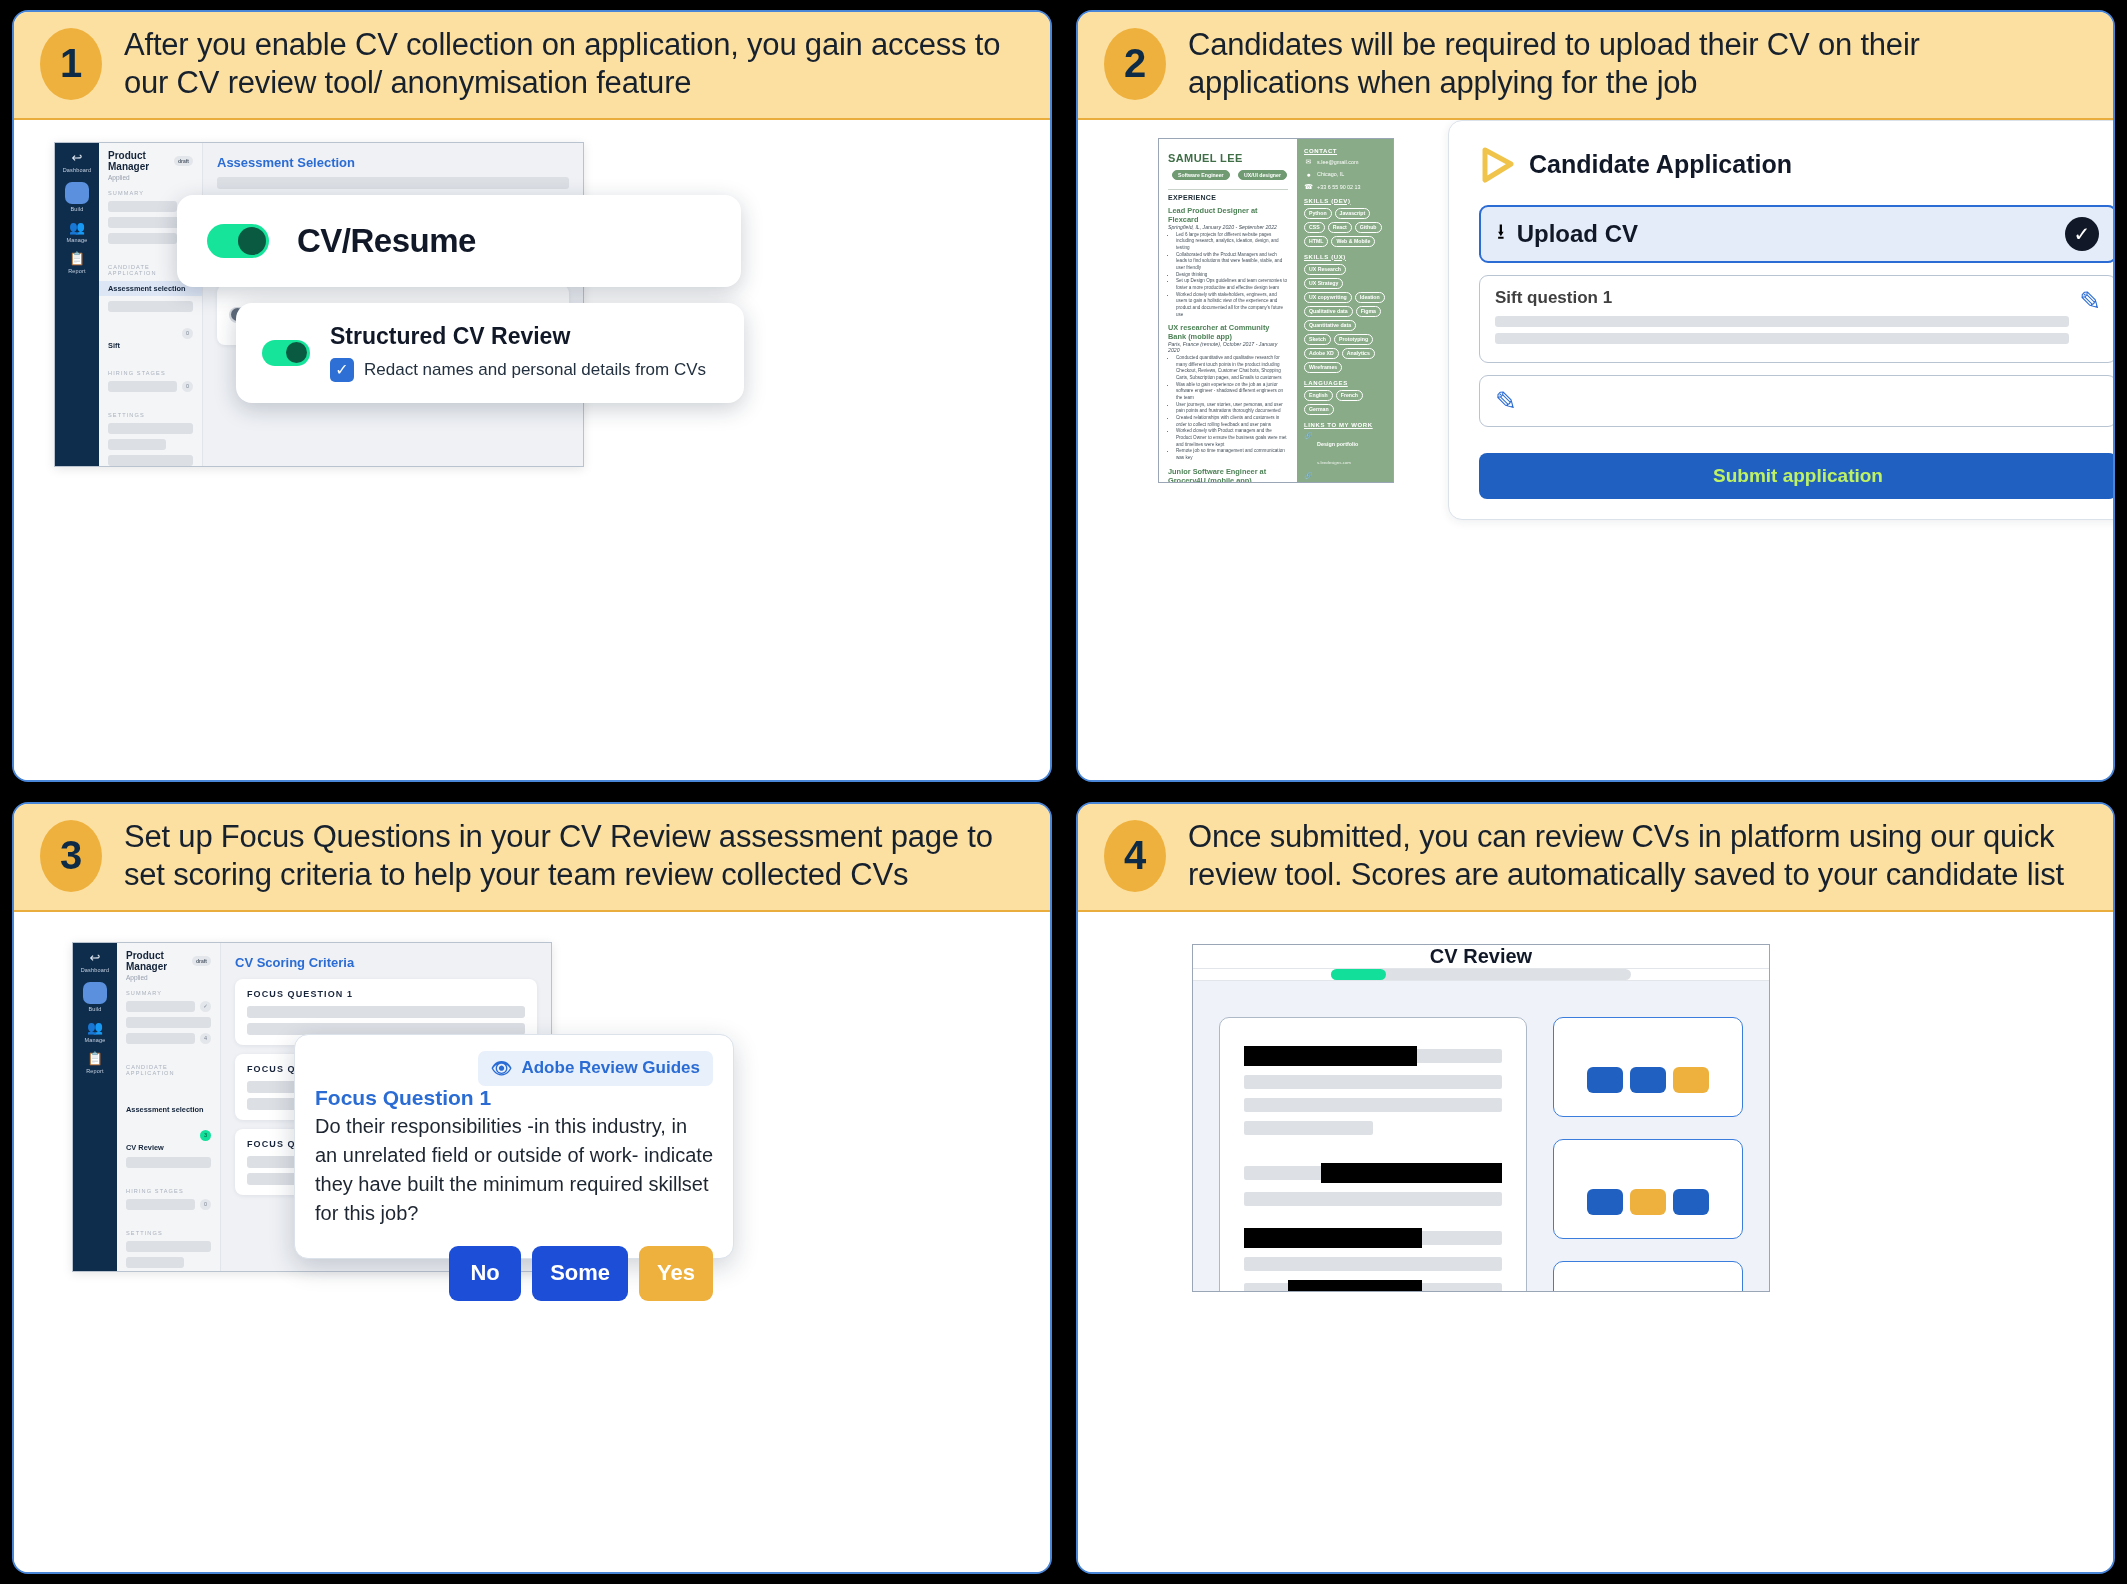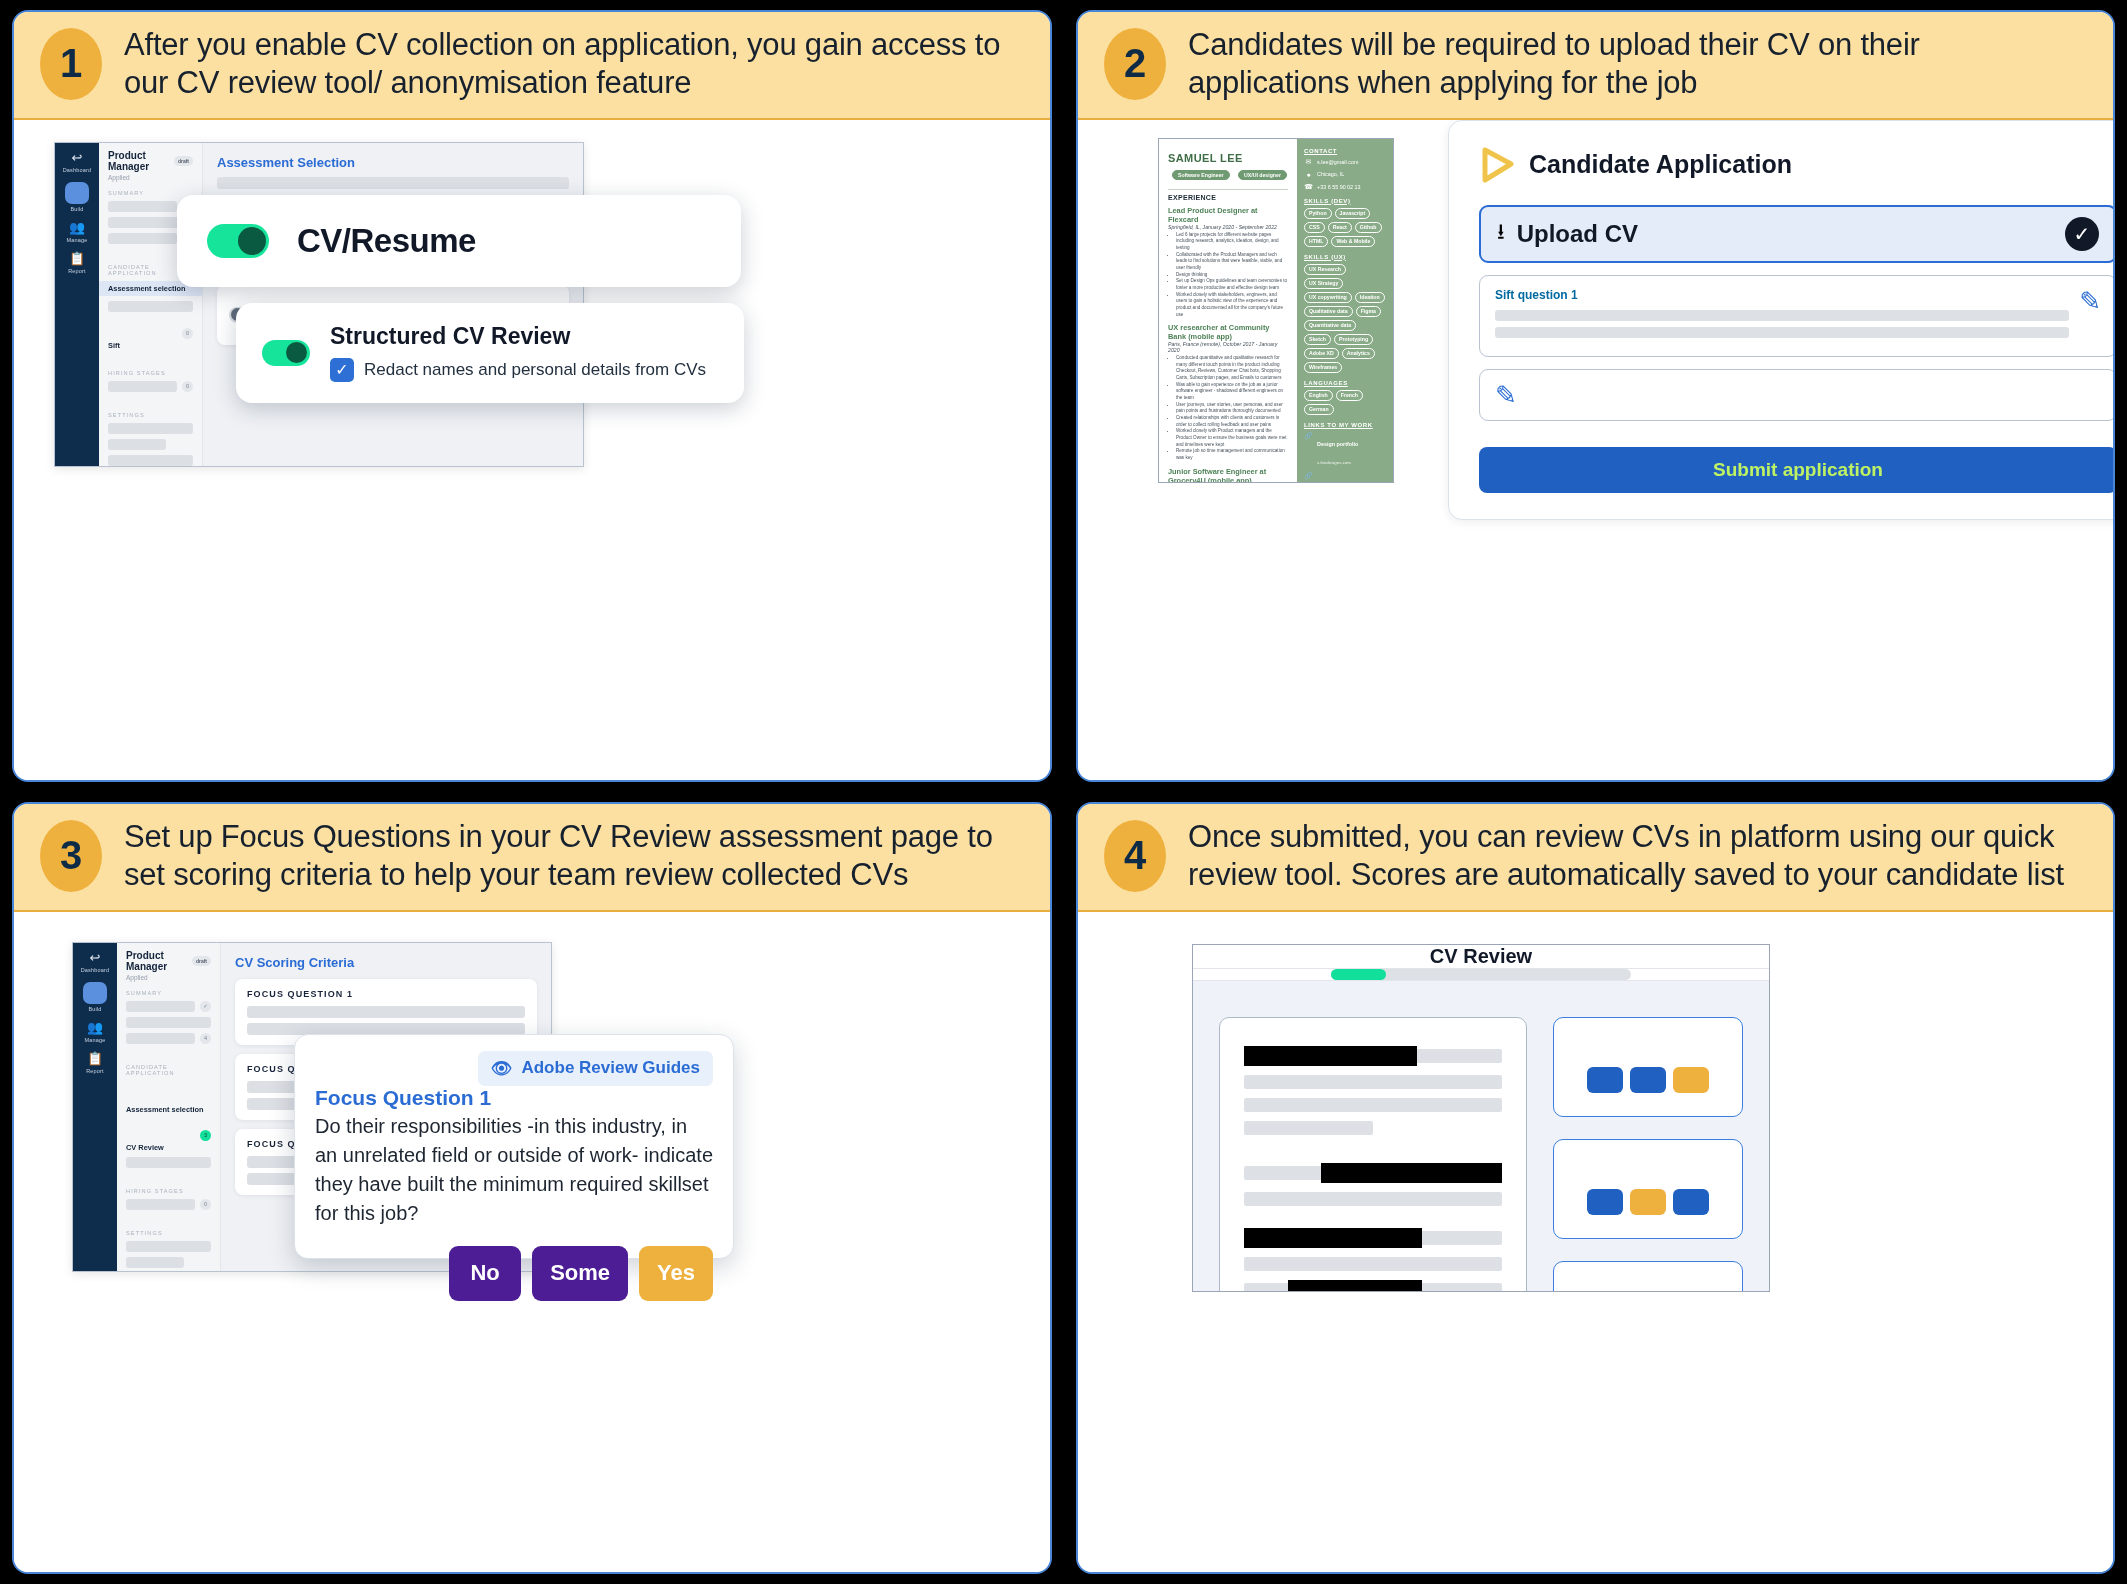--- a/index.html
+++ b/index.html
@@ -178,21 +178,21 @@
   }
   .upload-label { font-size: 24px; font-weight: 700; color: #111827; flex: 1; }
   .check-circle {
     width: 34px; height: 34px; border-radius: 50%; background: #111827;
     color: #fff; display: flex; align-items: center; justify-content: center; font-size: 20px;
   }
   .sift-card {
     border: 1px solid #b9c4d2; border-radius: 9px; padding: 12px 15px;
     display: flex; align-items: flex-start; gap: 10px; margin-top: 12px;
   }
-  .sift-title { font-size: 12px; font-weight: 700; color: #0369a1; margin-bottom: 8px; }
+  .sift-title { font-size: 17px; font-weight: 700; color: #404040; margin-bottom: 8px; }
   .sift-bar { height: 11px; border-radius: 3px; background: #dde1e6; margin-bottom: 6px; }
   .edit-ico { color: #2b6cd4; font-size: 26px; line-height: 1; flex: none; }
   .submit-btn {
     margin-top: 26px; background: #2060c0; color: #bef264; border-radius: 8px;
     height: 46px; display: flex; align-items: center; justify-content: center;
     font-size: 19px; font-weight: 700;
   }
 
   
   .fq-pop {
@@ -204,21 +204,21 @@
     padding: 7px 13px; display: inline-flex; align-items: center; gap: 9px; float: right;
   }
   .fq-h { color: #2b6cd4; font-size: 21px; font-weight: 700; margin: 16px 0 2px; clear: both; }
   .fq-b { font-size: 20px; color: #1d2530; line-height: 1.45; }
   .fq-btns { display: flex; gap: 11px; justify-content: flex-end; margin-top: 18px; }
   .fq-btn {
     min-width: 72px; height: 55px; border-radius: 9px; color: #fff;
     font-size: 22px; font-weight: 700; display: flex; align-items: center; justify-content: center;
     padding: 0 18px;
   }
-  .fq-btn.blue { background: #4c1d95; }
+  .fq-btn.blue { background: #1d4ed8; }
   .fq-btn.yellow { background: #eeb13e; }
 
   
   .cvr {
     position: absolute; background: #fff; border: 1px solid #9aa6b6; overflow: hidden;
     display: flex; flex-direction: column;
   }
   .cvr-head {
     height: 44px; display: flex; align-items: center; justify-content: center;
     font-size: 20px; font-weight: 700; color: #111827;

